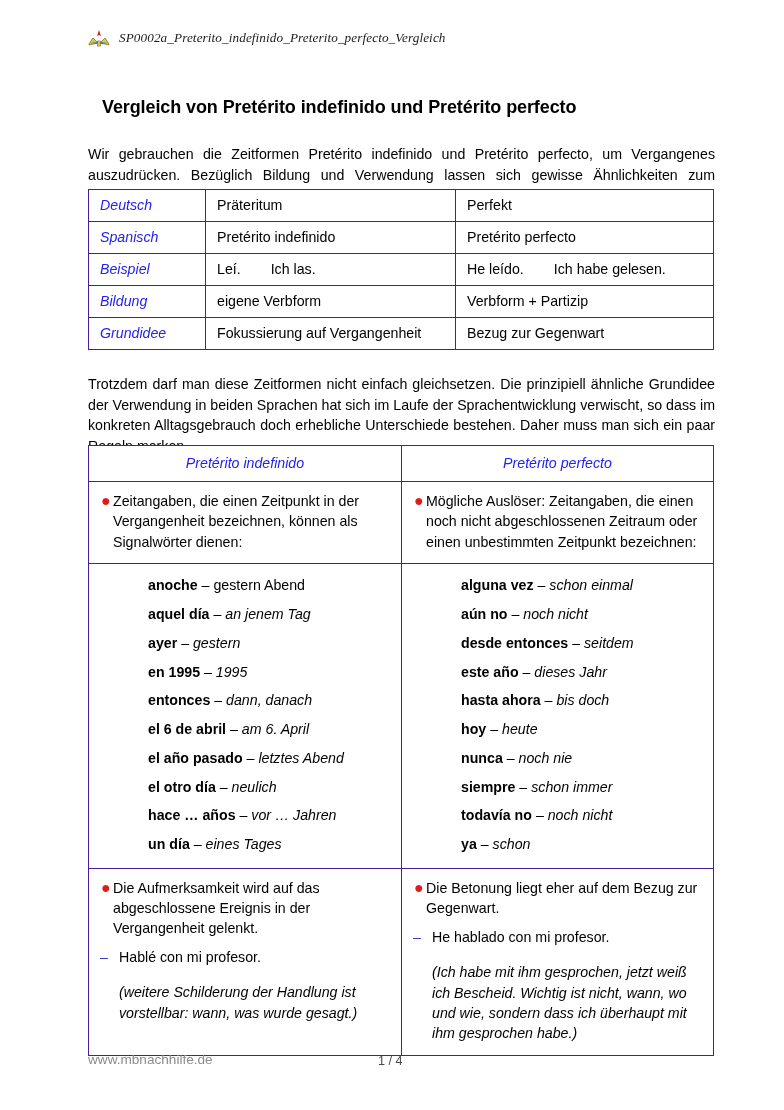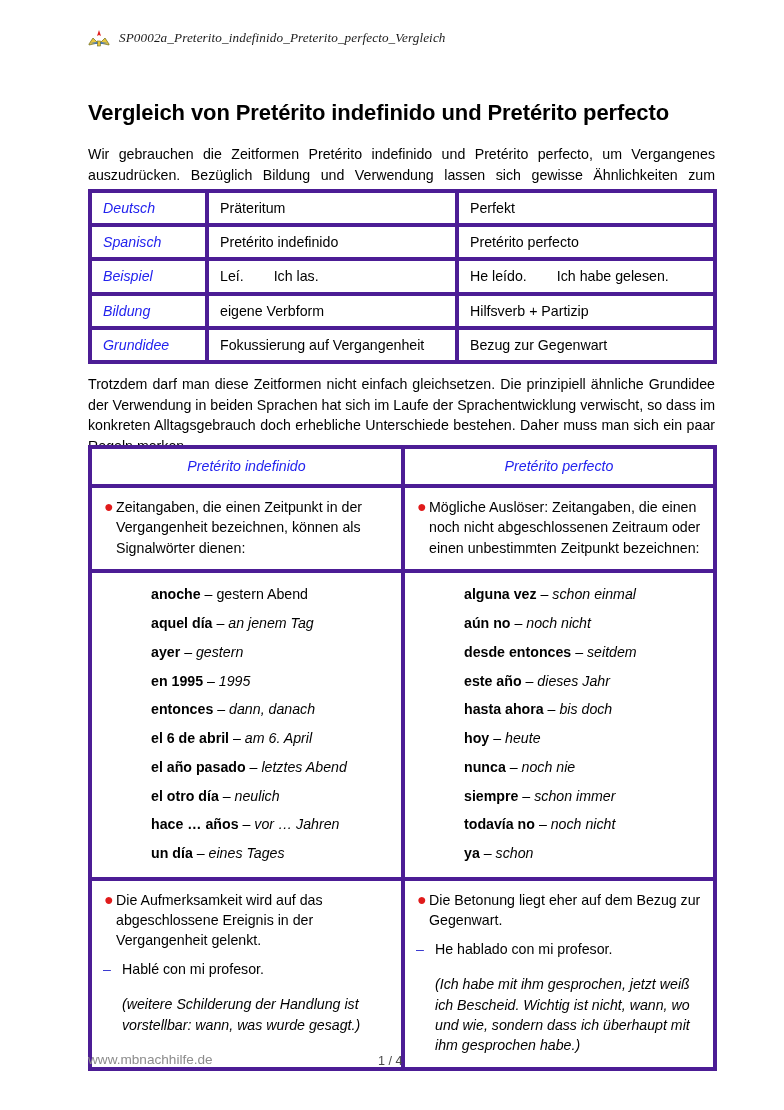--- a/index.html
+++ b/index.html
@@ -40,23 +40,23 @@
     font-style: italic;
     font-size: 13.2px;
     color: #1a1a1a;
     letter-spacing: 0.1px;
     white-space: nowrap;
   }
 
   
   .doc-title {
     position: absolute;
-    left: 88px; top: 85px;
+    left: 102px; top: 85px;
     width: 630px;
-    font-size: 22px;
+    font-size: 18px;
     font-weight: bold;
     color: #000;
     letter-spacing: -0.1px;
   }
 
   
   .para {
     position: absolute;
     left: 88px;
     width: 627px;
@@ -70,21 +70,21 @@
 
   
   table.doc-table {
     position: absolute;
     border-collapse: collapse;
     table-layout: fixed;
     border: 1px solid #b9cbe4;
     background: #fff;
   }
   table.doc-table td {
-    border: 4px solid #4c1d95;
+    border: 1px solid #4c1d95;
     vertical-align: top;
     padding: 6px 10px 6px 11px;
     font-size: 14.2px;
     line-height: 20.2px;
   }
 
   
   #table-one {
     left: 88px; top: 189px;
     width: 625px;
@@ -224,21 +224,21 @@
         <td class="col-perf">Pretérito perfecto</td>
       </tr>
       <tr>
         <td class="col-label">Beispiel</td>
         <td class="col-pret"><span class="ex-pair">Leí.</span><span class="ex-gap"></span><span class="ex-pair">Ich las.</span></td>
         <td class="col-perf"><span class="ex-pair">He leído.</span><span class="ex-gap"></span><span class="ex-pair">Ich habe gelesen.</span></td>
       </tr>
       <tr>
         <td class="col-label">Bildung</td>
         <td class="col-pret">eigene Verbform</td>
-        <td class="col-perf">Hilfsverb + Partizip</td>
+        <td class="col-perf">Verbform + Partizip</td>
       </tr>
       <tr>
         <td class="col-label">Grundidee</td>
         <td class="col-pret">Fokussierung auf Vergangenheit</td>
         <td class="col-perf">Bezug zur Gegenwart</td>
       </tr>
     </tbody>
   </table>
 
   <p class="para" id="middle-para">Trotzdem darf man diese Zeitformen nicht einfach gleichsetzen. Die prinzipiell ähnliche Grundidee der Verwendung in beiden Sprachen hat sich im Laufe der Sprachentwicklung verwischt, so dass im konkreten Alltagsgebrauch doch erhebliche Unterschiede bestehen. Daher muss man sich ein paar Regeln merken.</p>

